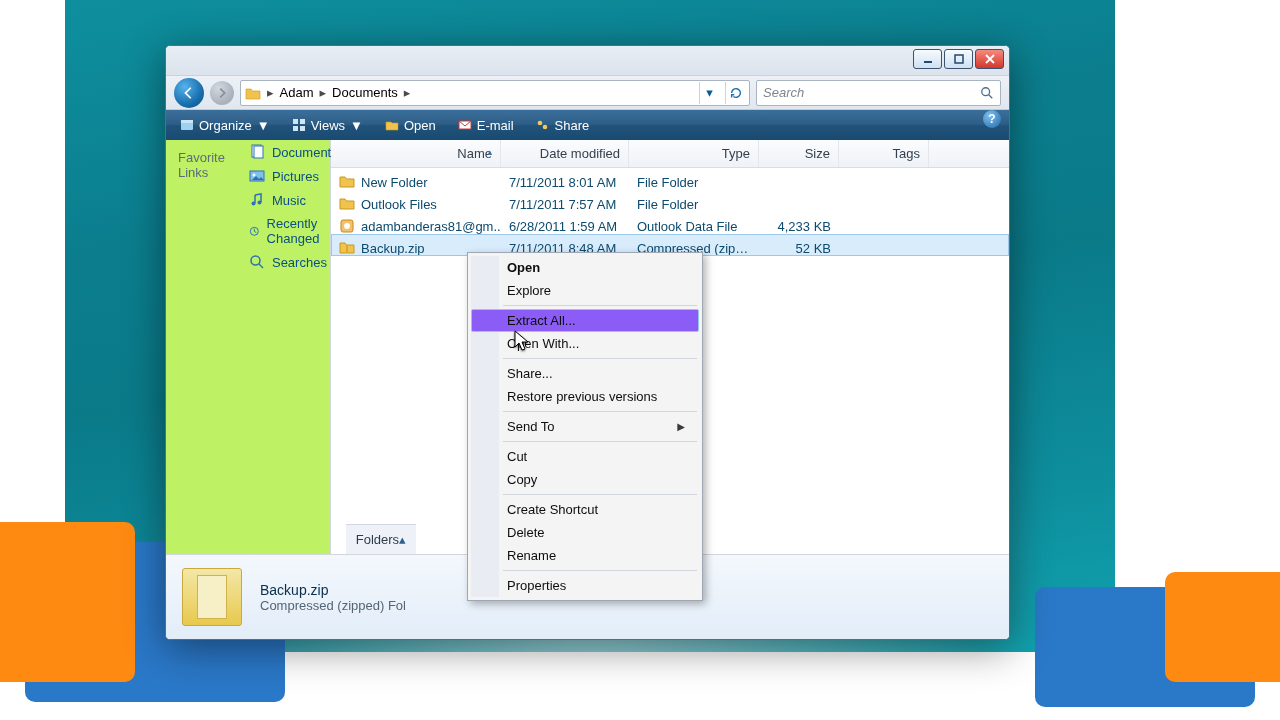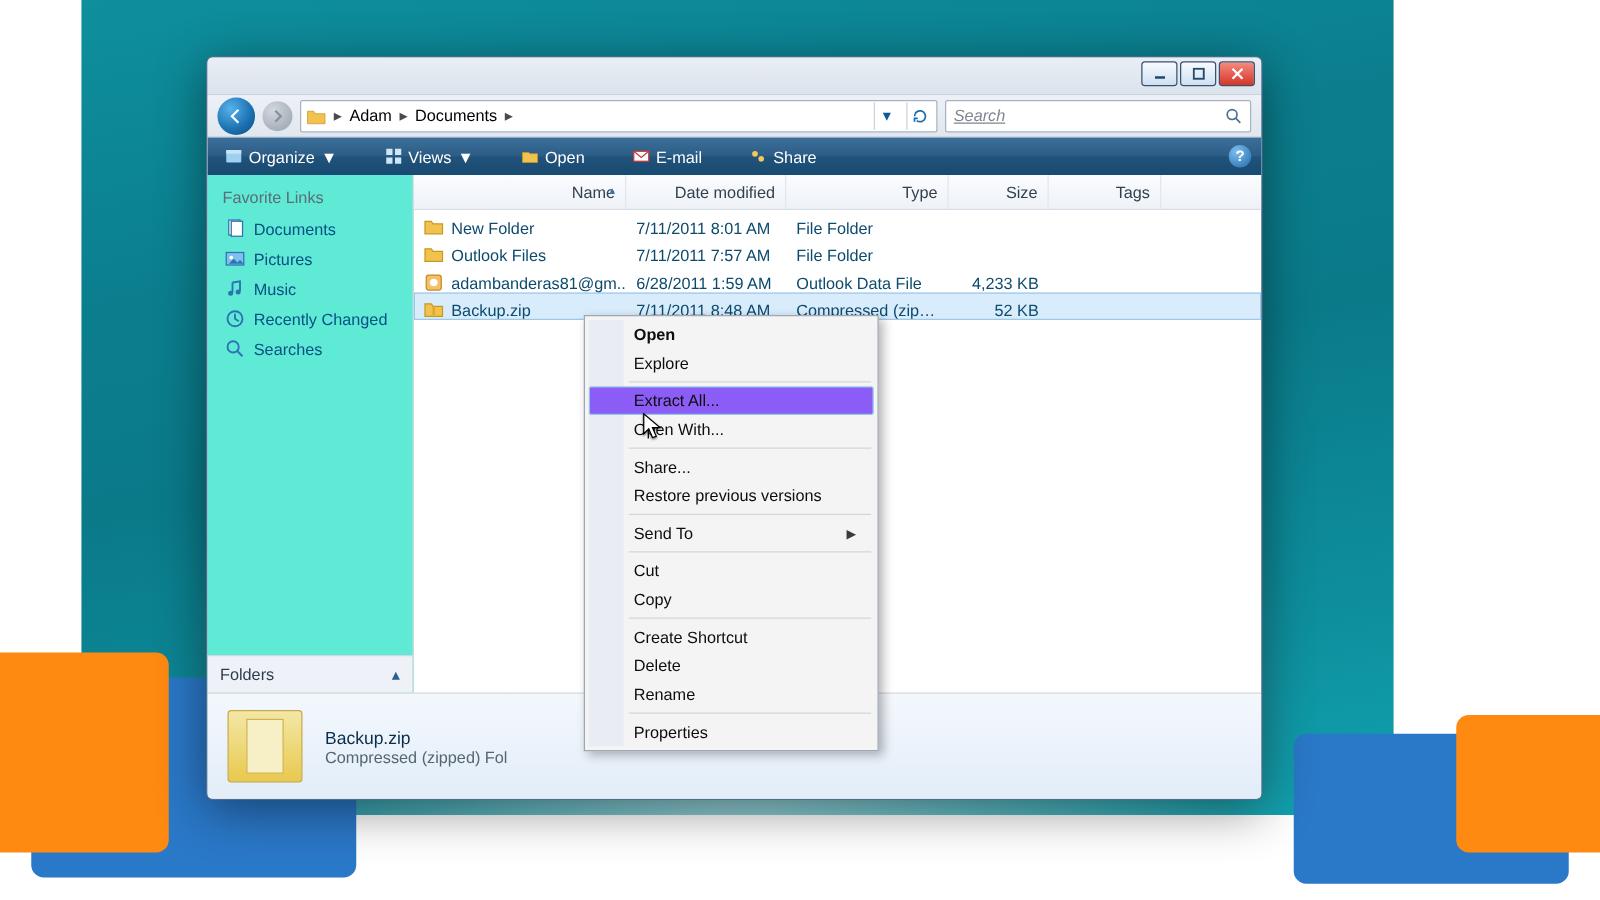--- a/index.html
+++ b/index.html
@@ -67,42 +67,42 @@
   .addr .sep { color:#4a4a4a; }
   .addr .spacer { flex:1; }
   .addr .drop, .addr .refresh {
     width:20px; height:22px; display:flex; align-items:center; justify-content:center;
     border-left:1px solid #cbd3dd; color:#0a5b97;
   }
   .search {
     width:245px; height:26px; border:1px solid #a9b4c2; background:#fff; border-radius:2px;
     display:flex; align-items:center; padding:0 6px; color:#7e8590; font-style:italic;
   }
-  .search span { flex:1;text-decoration:underline; }
+  .search span { flex:1; }
   .search svg { width:14px; height:14px; fill:#4c6e8f; }
 
   
   .toolbar {
-    height:30px; display:flex; align-items:center; gap:26px; padding:0 8px;
+    height:30px; display:flex; gap:10px; padding:0 8px;
     background:linear-gradient(#3b6f9a 0%, #2c5d86 48%, #21527a 52%, #184a72 100%);
     color:#fff; font-size:13px;
   }
   .tbtn { display:flex; align-items:center; gap:5px; padding:3px 6px; border-radius:3px; }
   .tbtn svg { width:14px; height:14px; }
   .toolbar .grow { flex:1; }
   .help {
     width:18px; height:18px; border-radius:50%; background:radial-gradient(circle at 35% 30%,#7fbff1,#1e6aa8);
     display:flex; align-items:center; justify-content:center; font-weight:bold; font-size:12px;
   }
 
   
   .body { flex:1; display:flex; min-height:0; }
   .sidebar {
-    width:165px; border-right:1px solid #d0d7e0; background:#5eead4;
-    display:flex; flex-direction:column;
+    width:165px; border-right:1px solid #d0d7e0; background:#bef264;
+    display:flex; flex-direction:row;
   }
   .sidebar .favhdr { color:#5d6b7a; padding:10px 10px 6px 12px; }
   .sidebar ul { list-style:none; }
   .sidebar li { display:flex; align-items:center; gap:7px; padding:4px 8px 4px 14px; color:#0a4f86; cursor:default; }
   .sidebar li .ic { width:16px; height:16px; display:flex; align-items:center; justify-content:center; }
   .sidebar .folders-toggle {
     margin-top:auto; padding:7px 10px; display:flex; align-items:center;
     border-top:1px solid #d0d7e0; background:#eef2f8;
   }
   .folders-toggle span:first-child { flex:1; color:#2e3c4b; }

